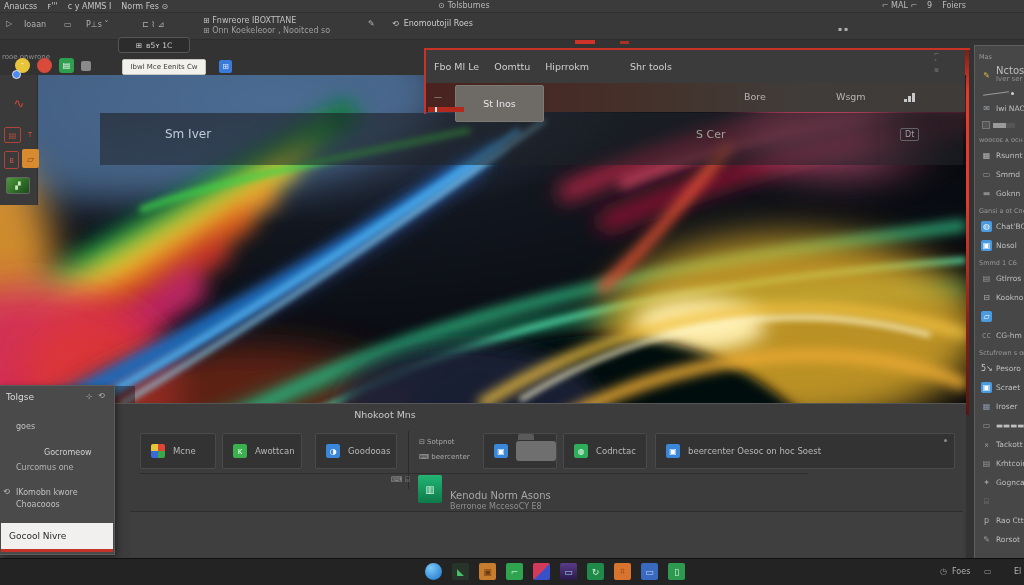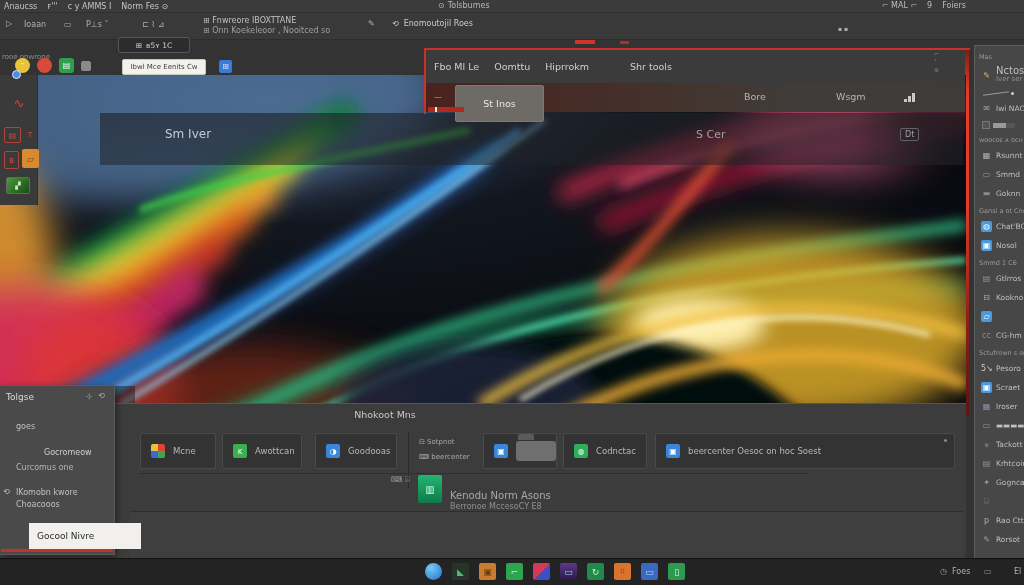--- a/index.html
+++ b/index.html
@@ -116,21 +116,21 @@
   #sub-line1{position:absolute;left:450px;top:74px;font-size:10px;color:#a8a8a8;}
   #sub-line2{position:absolute;left:450px;top:86px;font-size:8px;color:#8f8f8f;}
   #bp-lower{position:absolute;left:130px;top:108px;width:833px;height:46px;background:#3f3f3f;}
 
   
   #context-menu{left:0;top:385px;width:115px;height:170px;background:#4a4a4a;border:1px solid #5c5c5c;border-left:none;box-shadow:2px 2px 6px rgba(0,0,0,0.4);z-index:32;}
   .cm{position:absolute;font-size:8px;color:#c0c0c0;white-space:nowrap;}
   #cm-title{left:6px;top:6px;font-size:9px;color:#dadada;}
   #cm-ic1{left:86px;top:6px;font-size:8px;color:#b0b0b0;}
   #cm-ic2{left:98px;top:5px;font-size:8px;color:#b0b0b0;}
-  #cm-hl{position:absolute;left:1px;top:137px;width:112px;height:26px;background:#f1f0ee;display:flex;align-items:center;padding-left:8px;font-size:9px;color:#2a2a2a;margin-left:28px;}
+  #cm-hl{position:absolute;left:1px;top:137px;width:112px;height:26px;background:#f1f0ee;display:flex;align-items:center;padding-left:8px;font-size:9px;color:#2a2a2a;}
   #cm-red{position:absolute;left:1px;top:163px;width:112px;height:3px;background:#c23227;}
 
   
   #taskbar{left:0;top:558px;width:1024px;height:27px;background:#232323;border-top:1px solid #101010;z-index:50;}
   #tb-icons{position:absolute;left:425px;top:4px;display:flex;gap:10px;}
   .tbi{width:17px;height:17px;border-radius:2px;display:flex;align-items:center;justify-content:center;font-size:9px;}
   #tb-clock{position:absolute;left:940px;top:8px;font-size:8px;color:#9a9a9a;}
   #tb-foes{position:absolute;left:952px;top:8px;font-size:8px;color:#b0b0b0;}
   #tb-tray{position:absolute;left:984px;top:8px;font-size:8px;color:#9a9a9a;}
   #tb-el{position:absolute;left:1014px;top:8px;font-size:8px;color:#b0b0b0;}

